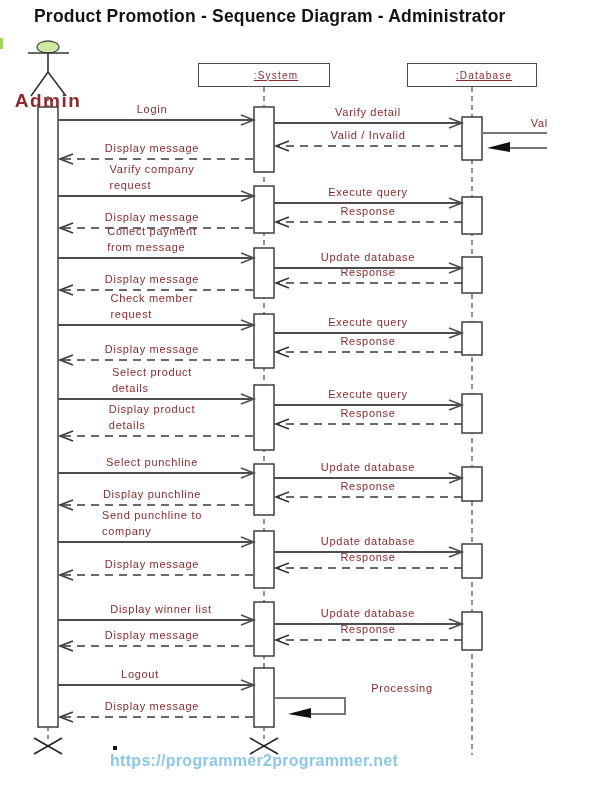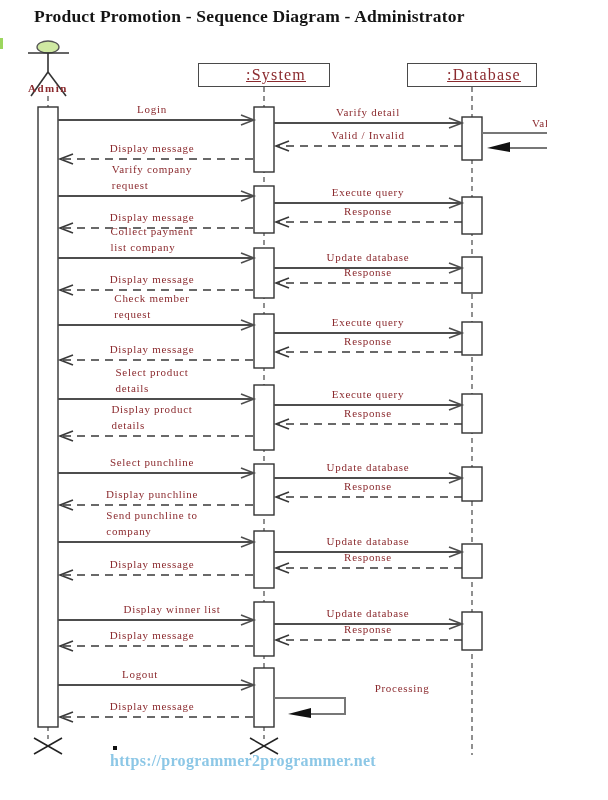--- a/index.html
+++ b/index.html
@@ -1,27 +1,27 @@
 <!DOCTYPE html>
 <html style="--maroon: #8b2a2e; --url: #8cc7e6;"><head>
 <meta charset="utf-8">
 <style>
   :root{ --maroon:#8b2a2e; --url:#8cc7e6; }
   html,body{margin:0;padding:0;background:#fff;}
   .stage{position:relative;width:547px;height:800px;background:#fff;overflow:hidden;
-         font-family:Liberation Serif, serif;}
+         font-family:Liberation Sans, sans-serif;}
   .title{position:absolute;left:34px;top:6px;font-size:17.5px;font-weight:bold;
          color:#141414;letter-spacing:.2px;white-space:nowrap;}
   .obj-box{position:absolute;top:63px;height:24px;border:1.4px solid #4a4a4a;background:#fff;
            display:flex;align-items:center;justify-content:center;box-sizing:border-box;}
   #box-system{left:198px;width:132px;}
   #box-db{left:407px;width:130px;}
-  .obj-text{color:var(--maroon);font-size:16px;letter-spacing:1.2px;text-decoration:underline;white-space:nowrap;margin-left:24px;}
-  .admin-label{position:absolute;left:48px;top:82px;transform:translateX(-50%);
-               color:var(--maroon);font-weight:bold;font-size:11px;letter-spacing:1.5px;}
+  .obj-text{color:var(--maroon);font-size:10px;letter-spacing:1.2px;text-decoration:underline;white-space:nowrap;margin-left:24px;}
+  .admin-label{position:absolute;left:48px;top:90px;transform:translateX(-50%);
+               color:var(--maroon);font-weight:bold;font-size:19px;letter-spacing:1.5px;}
   .msg-label{position:absolute;text-align:left;color:var(--maroon);font-size:11px;
              line-height:16px;letter-spacing:.7px;white-space:nowrap;transform:translateX(-50%);}
   .msg-label .line{display:block;}
   #canvas{position:absolute;left:0;top:0;}
   .footer{position:absolute;left:110px;top:752px;font-size:16px;font-weight:bold;
           color:var(--url);text-decoration:none;letter-spacing:.3px;white-space:nowrap;}
 </style>
 </head>
 <body>
 
@@ -164,21 +164,21 @@
         <span class="line">Execute query</span>
       </div>
       <div class="msg-label" style="left: 368px; top: 203px;">
         <span class="line">Response</span>
       </div>
       <div class="msg-label" style="left: 152px; top: 209px;">
         <span class="line">Display message</span>
       </div>
       <div class="msg-label" style="left: 152px; top: 223px;">
         <span class="line">Collect payment</span>
-        <span class="line">list company</span>
+        <span class="line">from message</span>
       </div>
       <div class="msg-label" style="left: 368px; top: 249px;">
         <span class="line">Update database</span>
       </div>
       <div class="msg-label" style="left: 368px; top: 264px;">
         <span class="line">Response</span>
       </div>
       <div class="msg-label" style="left: 152px; top: 271px;">
         <span class="line">Display message</span>
       </div>
@@ -227,21 +227,21 @@
       </div>
       <div class="msg-label" style="left: 368px; top: 533px;">
         <span class="line">Update database</span>
       </div>
       <div class="msg-label" style="left: 368px; top: 549px;">
         <span class="line">Response</span>
       </div>
       <div class="msg-label" style="left: 152px; top: 556px;">
         <span class="line">Display message</span>
       </div>
-      <div class="msg-label" style="left: 156px; top: 601px; padding-left: 32px;">
+      <div class="msg-label" style="left: 145px; top: 601px; padding-left: 32px;">
         <span class="line">Display winner list</span>
       </div>
       <div class="msg-label" style="left: 368px; top: 605px;">
         <span class="line">Update database</span>
       </div>
       <div class="msg-label" style="left: 368px; top: 621px;">
         <span class="line">Response</span>
       </div>
       <div class="msg-label" style="left: 152px; top: 627px;">
         <span class="line">Display message</span>

